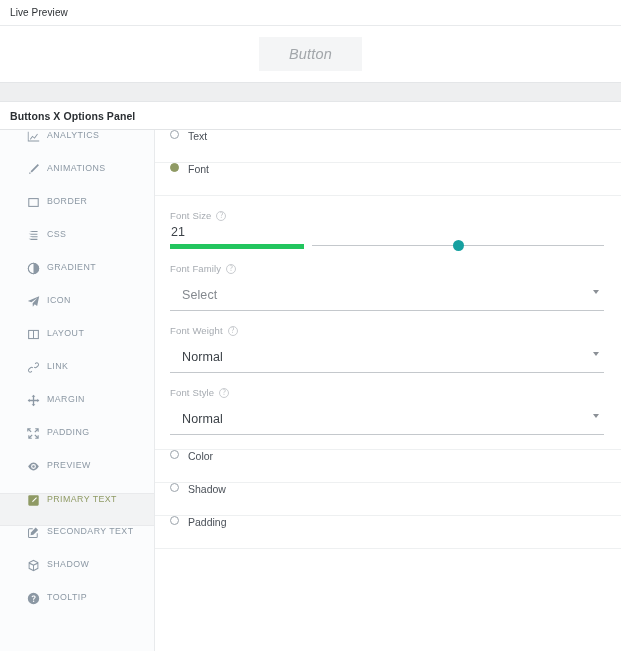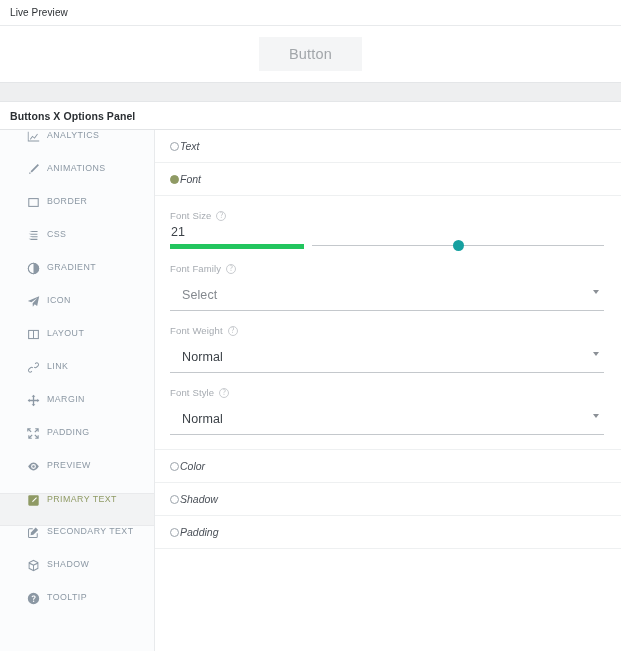--- a/index.html
+++ b/index.html
@@ -37,20 +37,21 @@
   .preview-button {
     min-width: 103px;
     padding: 9px 22px;
     background: #f4f5f6;
     color: #a2a6aa;
     font-size: 14.5px;
     text-align: center;
     border: none;
     font-family: "Liberation Sans", sans-serif;
     letter-spacing: 0.2px;
+    font-style: italic;
   }
 
   
   .band {
     height: 20px;
     background: #eeeff0;
     border-top: 1px solid #e4e6e8;
     border-bottom: 1px solid #e4e6e8;
   }
 
@@ -115,26 +116,24 @@
 
   
   .content {
     flex: 1 1 auto;
     background: #ffffff;
     overflow: hidden;
   }
   .section-row {
     height: 33px;
     display: flex;
-    align-items: center;
     padding-left: 15px;
-    gap: 1px;
+    gap: 9px;
     border-bottom: 1px solid #eef0f1;
     cursor: pointer;
-    font-style: italic;
   }
   .section-row.first { border-top: none; }
   .radio {
     width: 9px; height: 9px;
     border-radius: 50%;
     border: 1px solid #9ba3ab;
     background: #ffffff;
     flex: 0 0 9px;
   }
   .radio.on {

